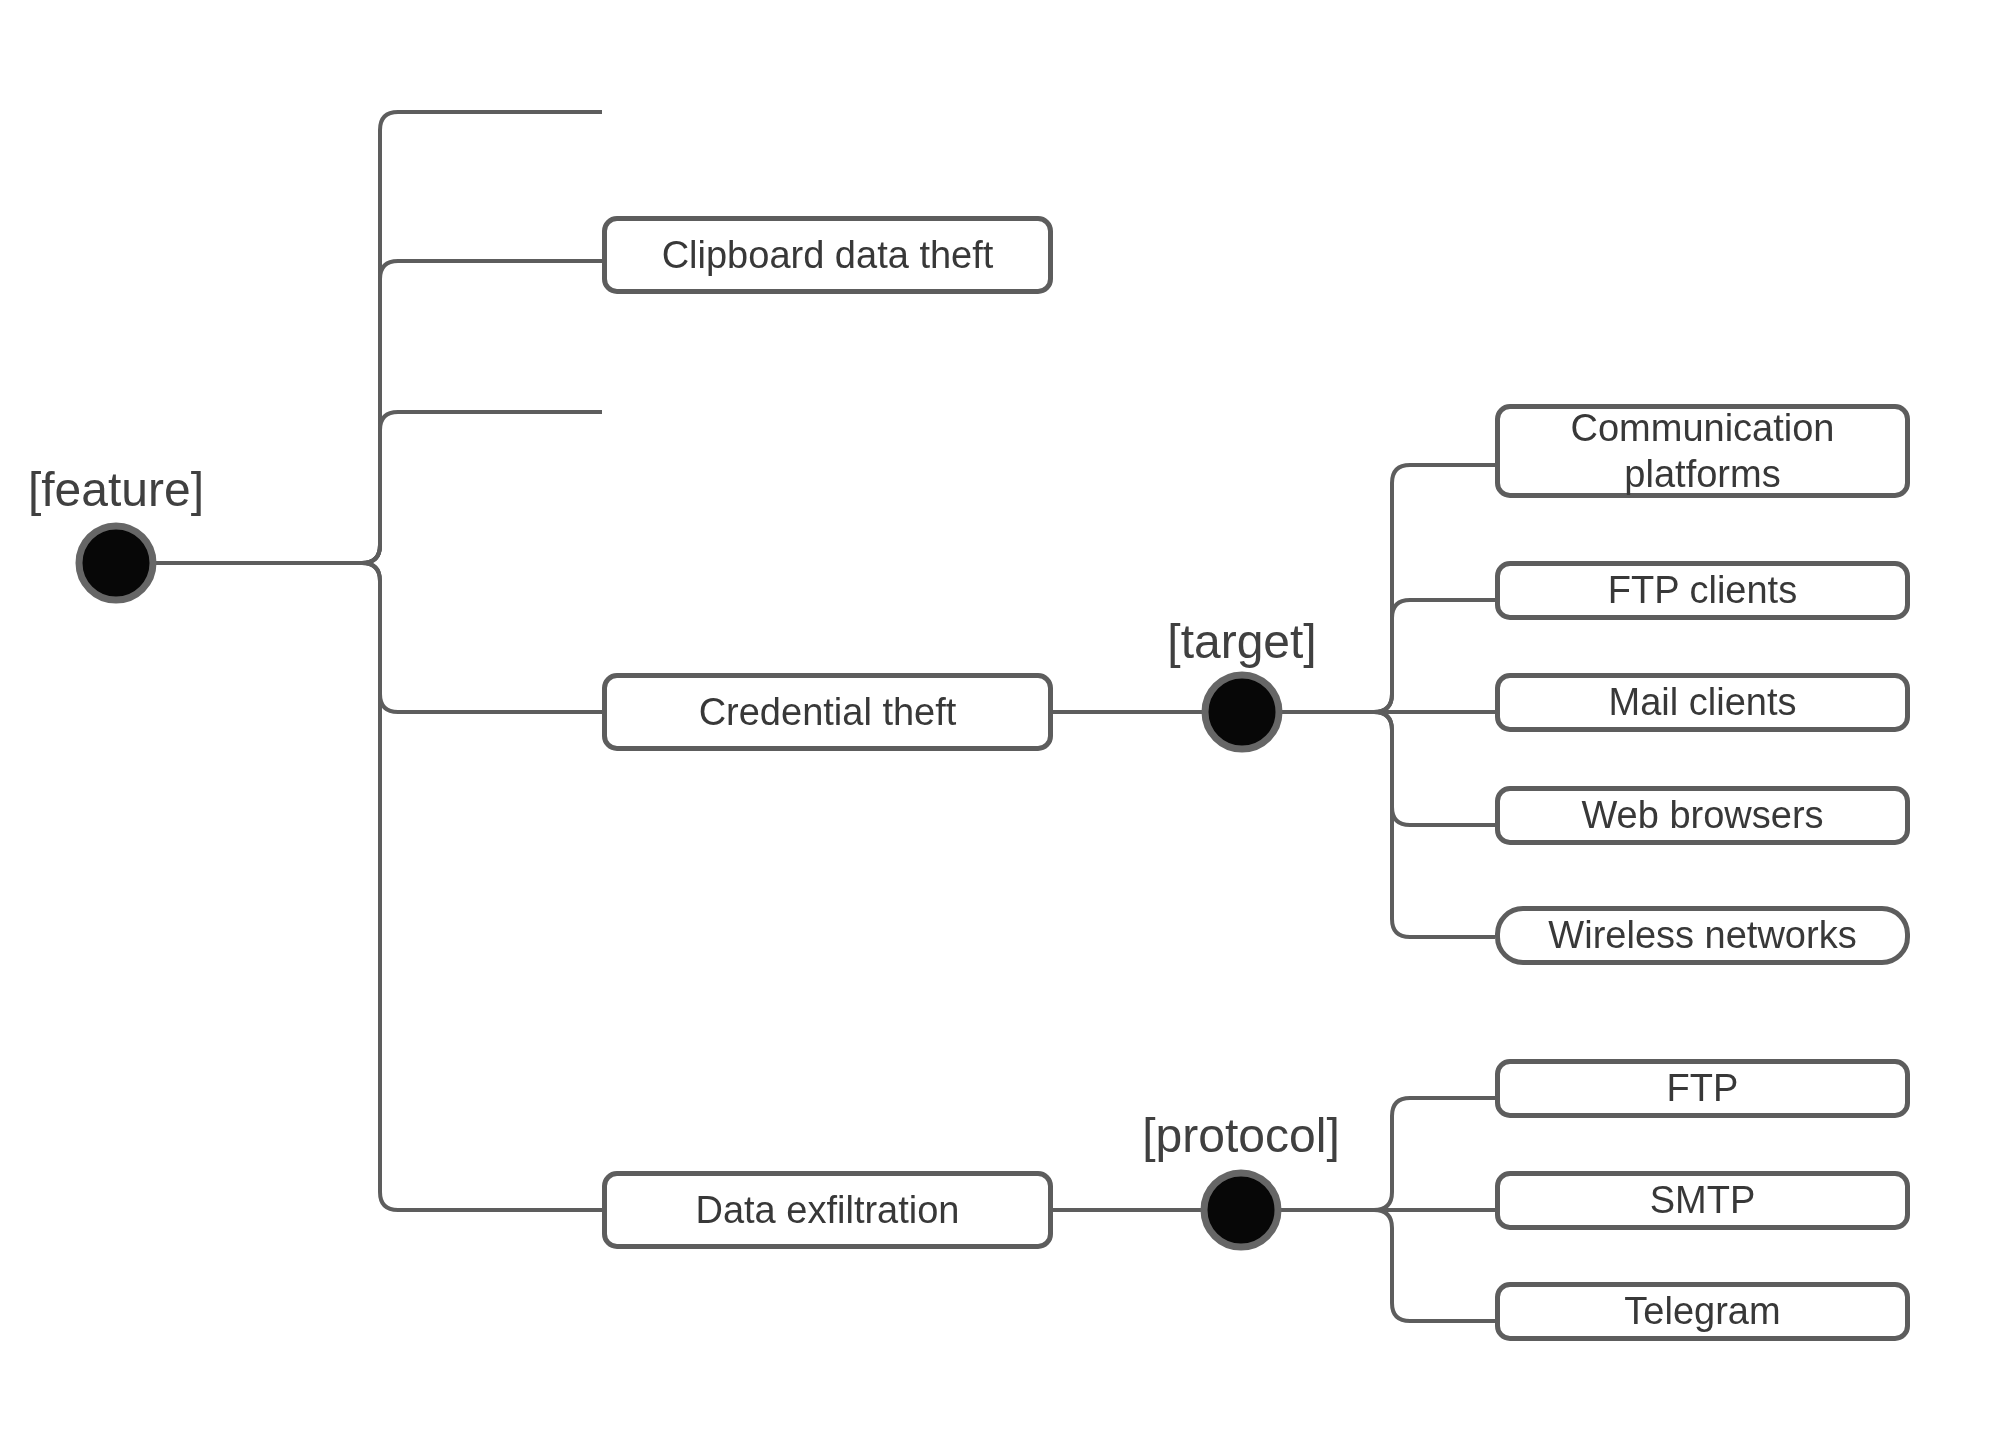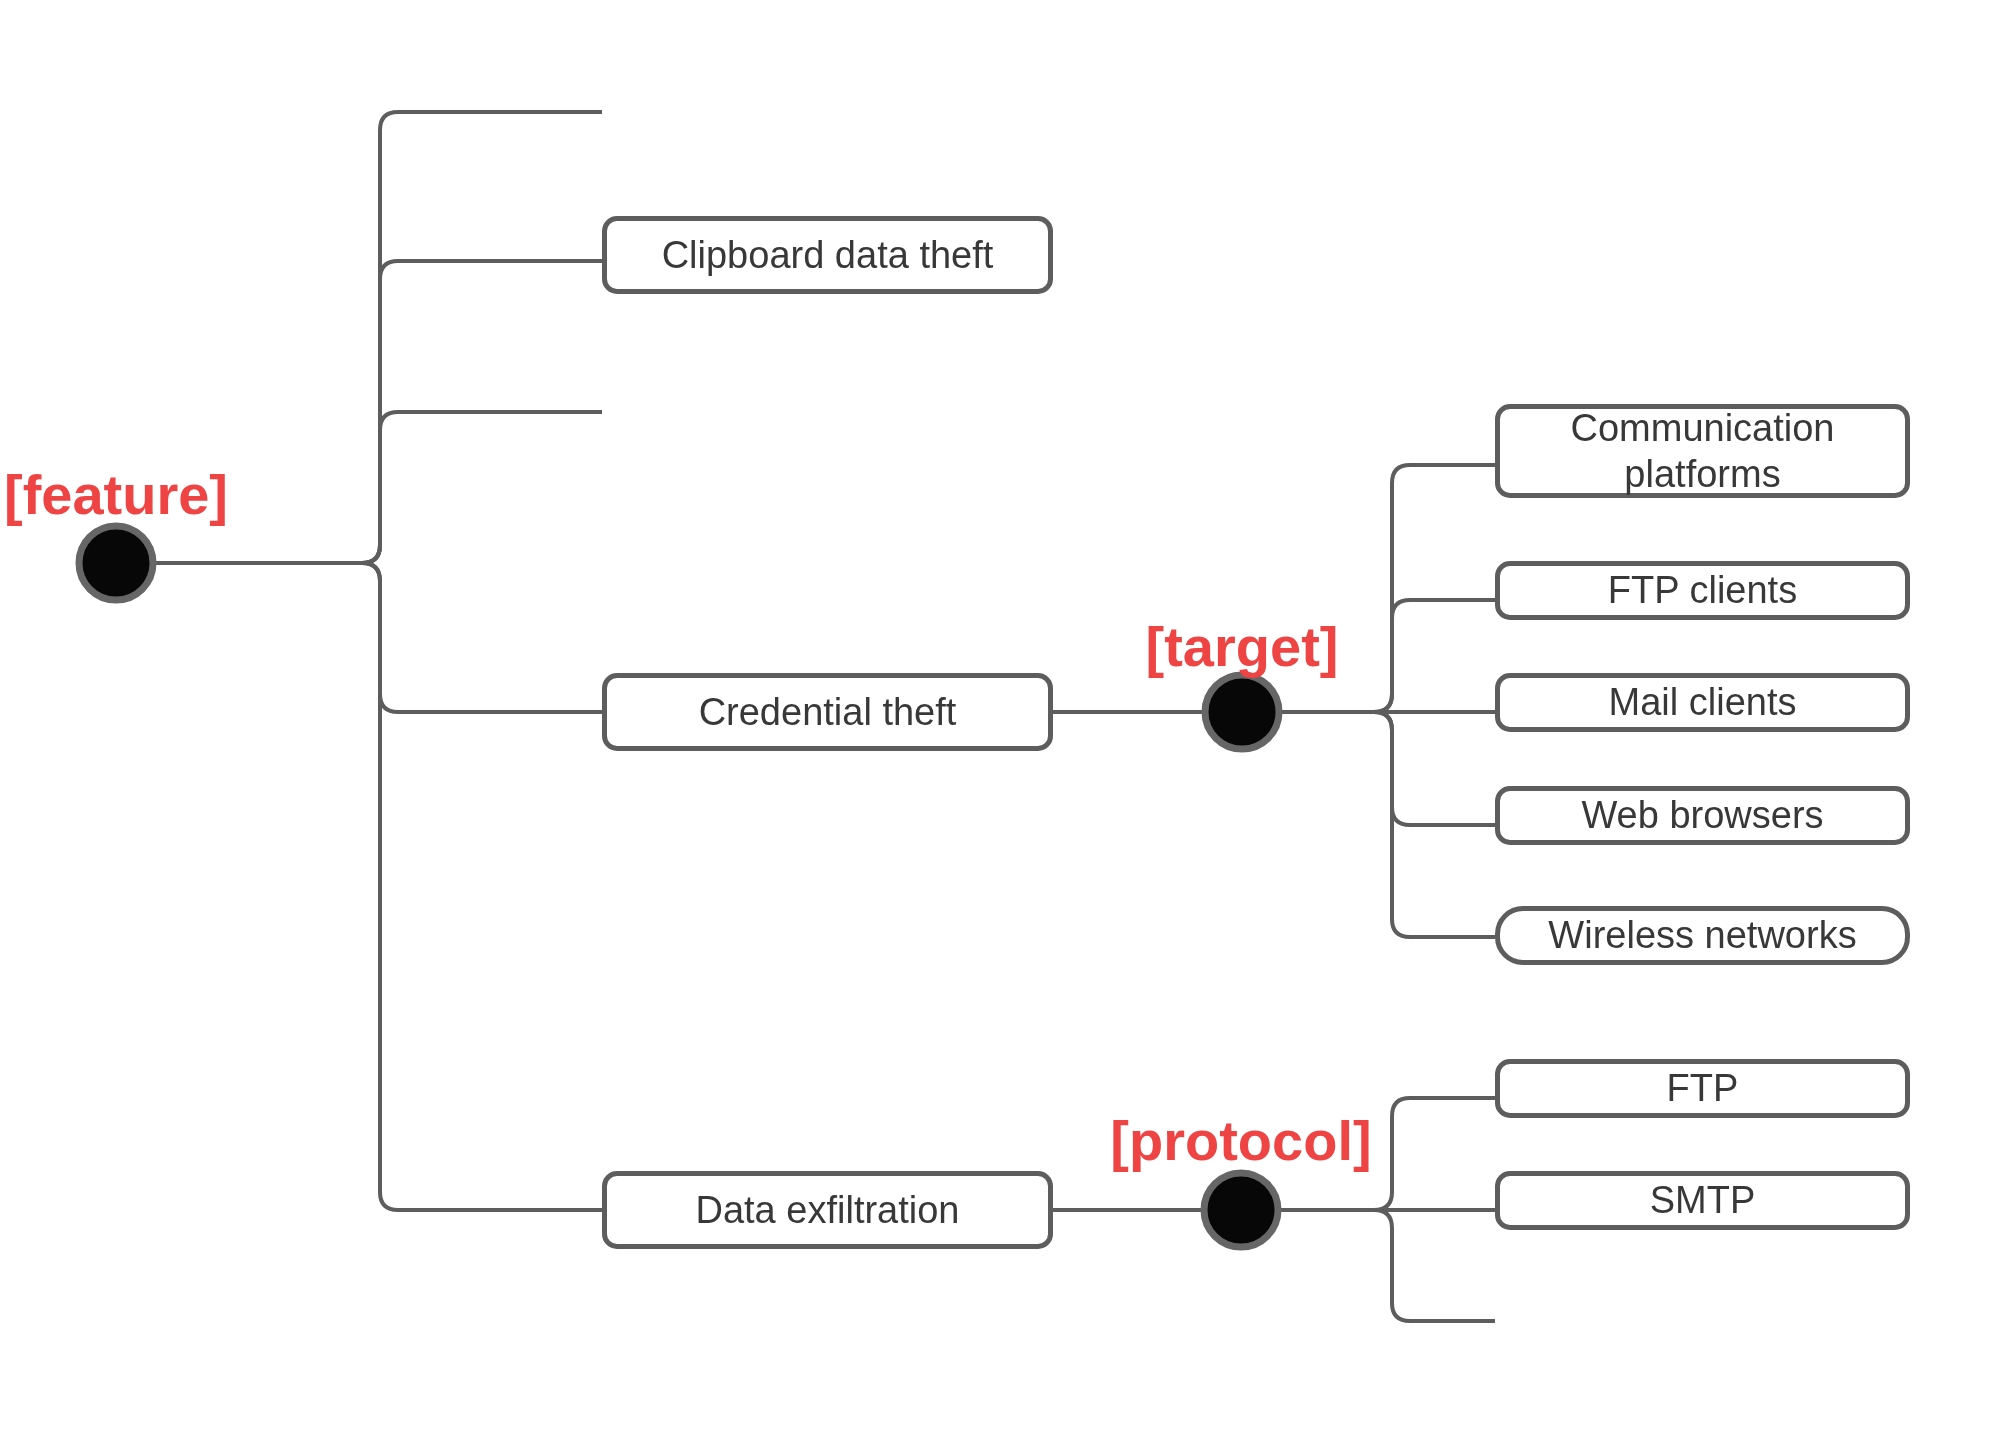--- a/index.html
+++ b/index.html
@@ -45,24 +45,23 @@
     font-size: 38px;
     line-height: 1.22;
     color: #383838;
     padding: 0 14px;
   }
   .left-box  { left: 602px;  width: 451px; height: 78px; }
   .right-box { left: 1495px; width: 415px; height: 59px; }
   .junction-label {
     position: absolute;
     transform: translateX(-50%);
-    font-size: 56px;
-    color: #ef4444;
+    font-size: 48px;
+    color: #404040;
     white-space: nowrap;
-    font-weight: bold;
   }
 </style>
 </head>
 <body>
 
 <div class="canvas">
 
   <svg class="edges-svg" viewBox="0 0 1991 1434">
 
     <path d="M 153 563 H 362 Q 380 563 380 545 V 130 Q 380 112 398 112 H 602"></path>
@@ -99,14 +98,15 @@
   <div class="node-box left-box" style="top:1171px;">Data exfiltration</div>
 
   <div class="node-box right-box" style="top:404px; height:94px;">Communication platforms</div>
   <div class="node-box right-box" style="top:561px;">FTP clients</div>
   <div class="node-box right-box" style="top:673px;">Mail clients</div>
   <div class="node-box right-box" style="top:786px;">Web browsers</div>
   <div class="node-box right-box" style="top:906px;border-radius:28px;">Wireless networks</div>
 
   <div class="node-box right-box" style="top:1059px;">FTP</div>
   <div class="node-box right-box" style="top:1171px;">SMTP</div>
+  <div class="node-box right-box" style="top:1282px;">Telegram</div>
 
 </div>
 
 </body></html>

